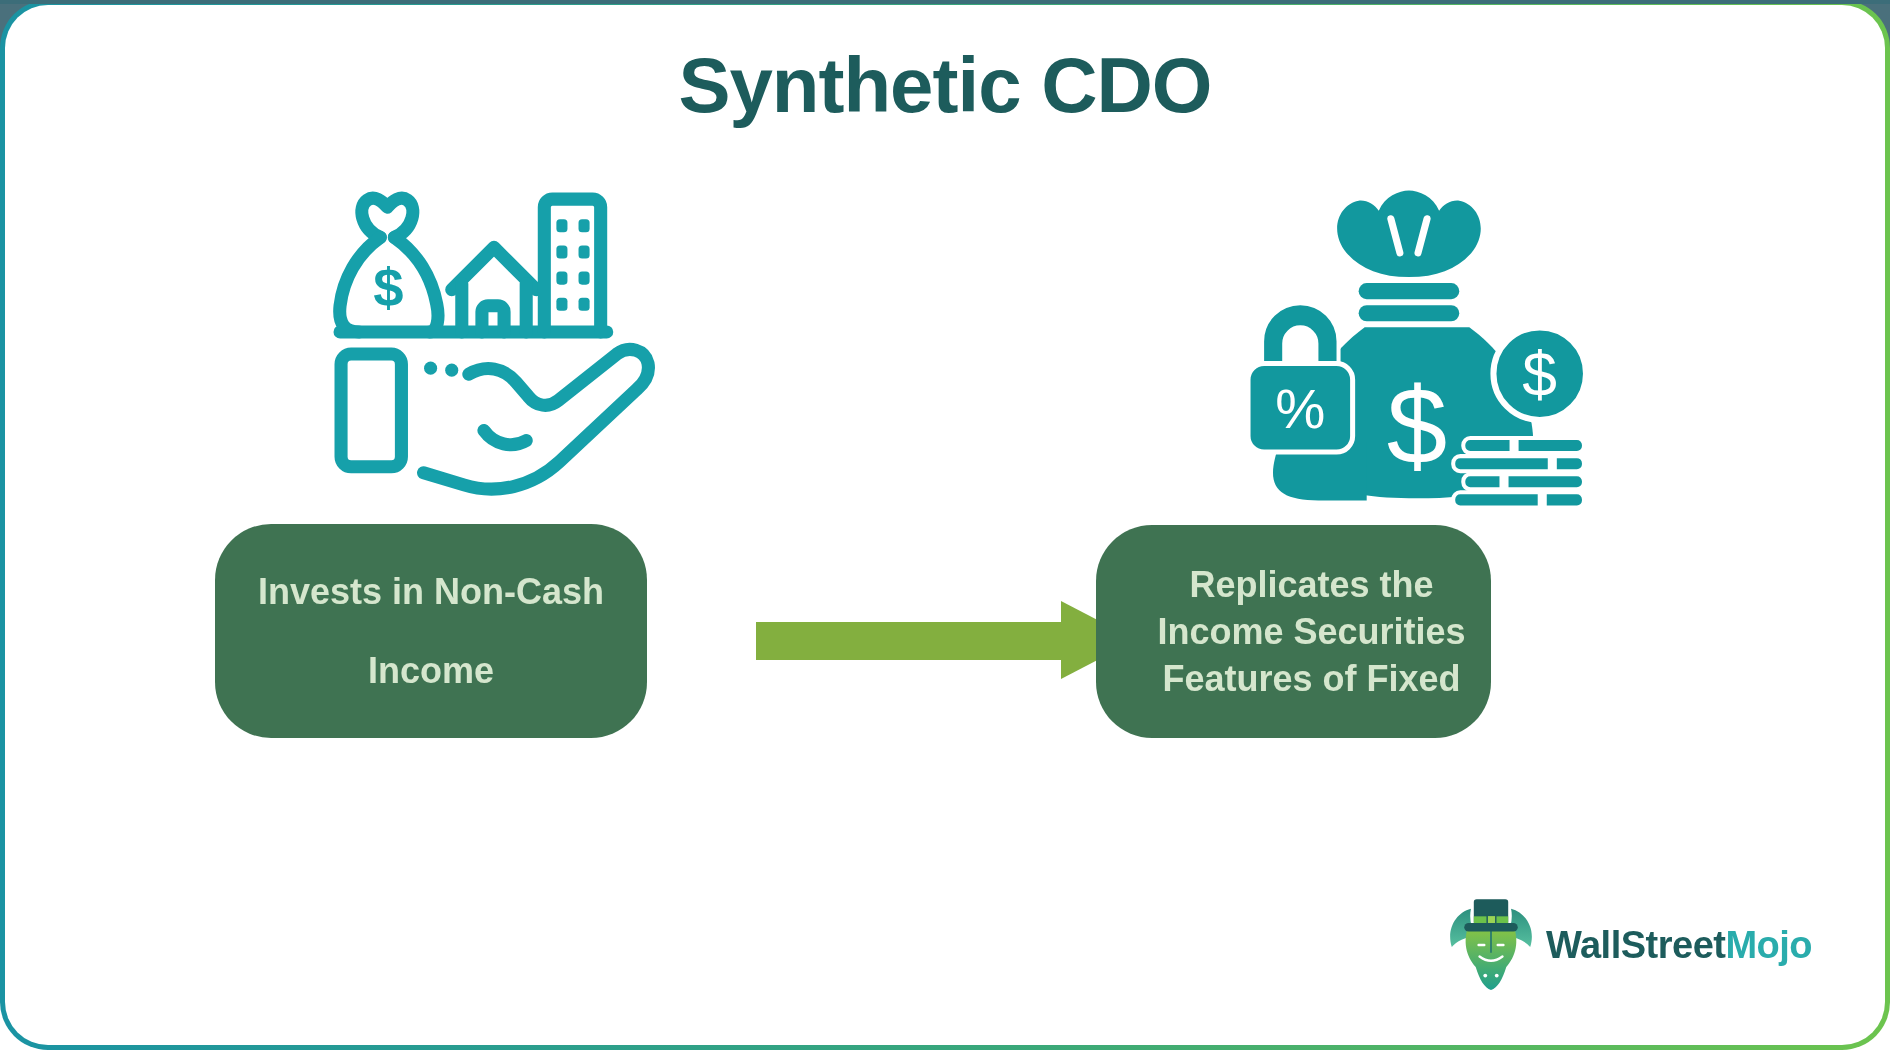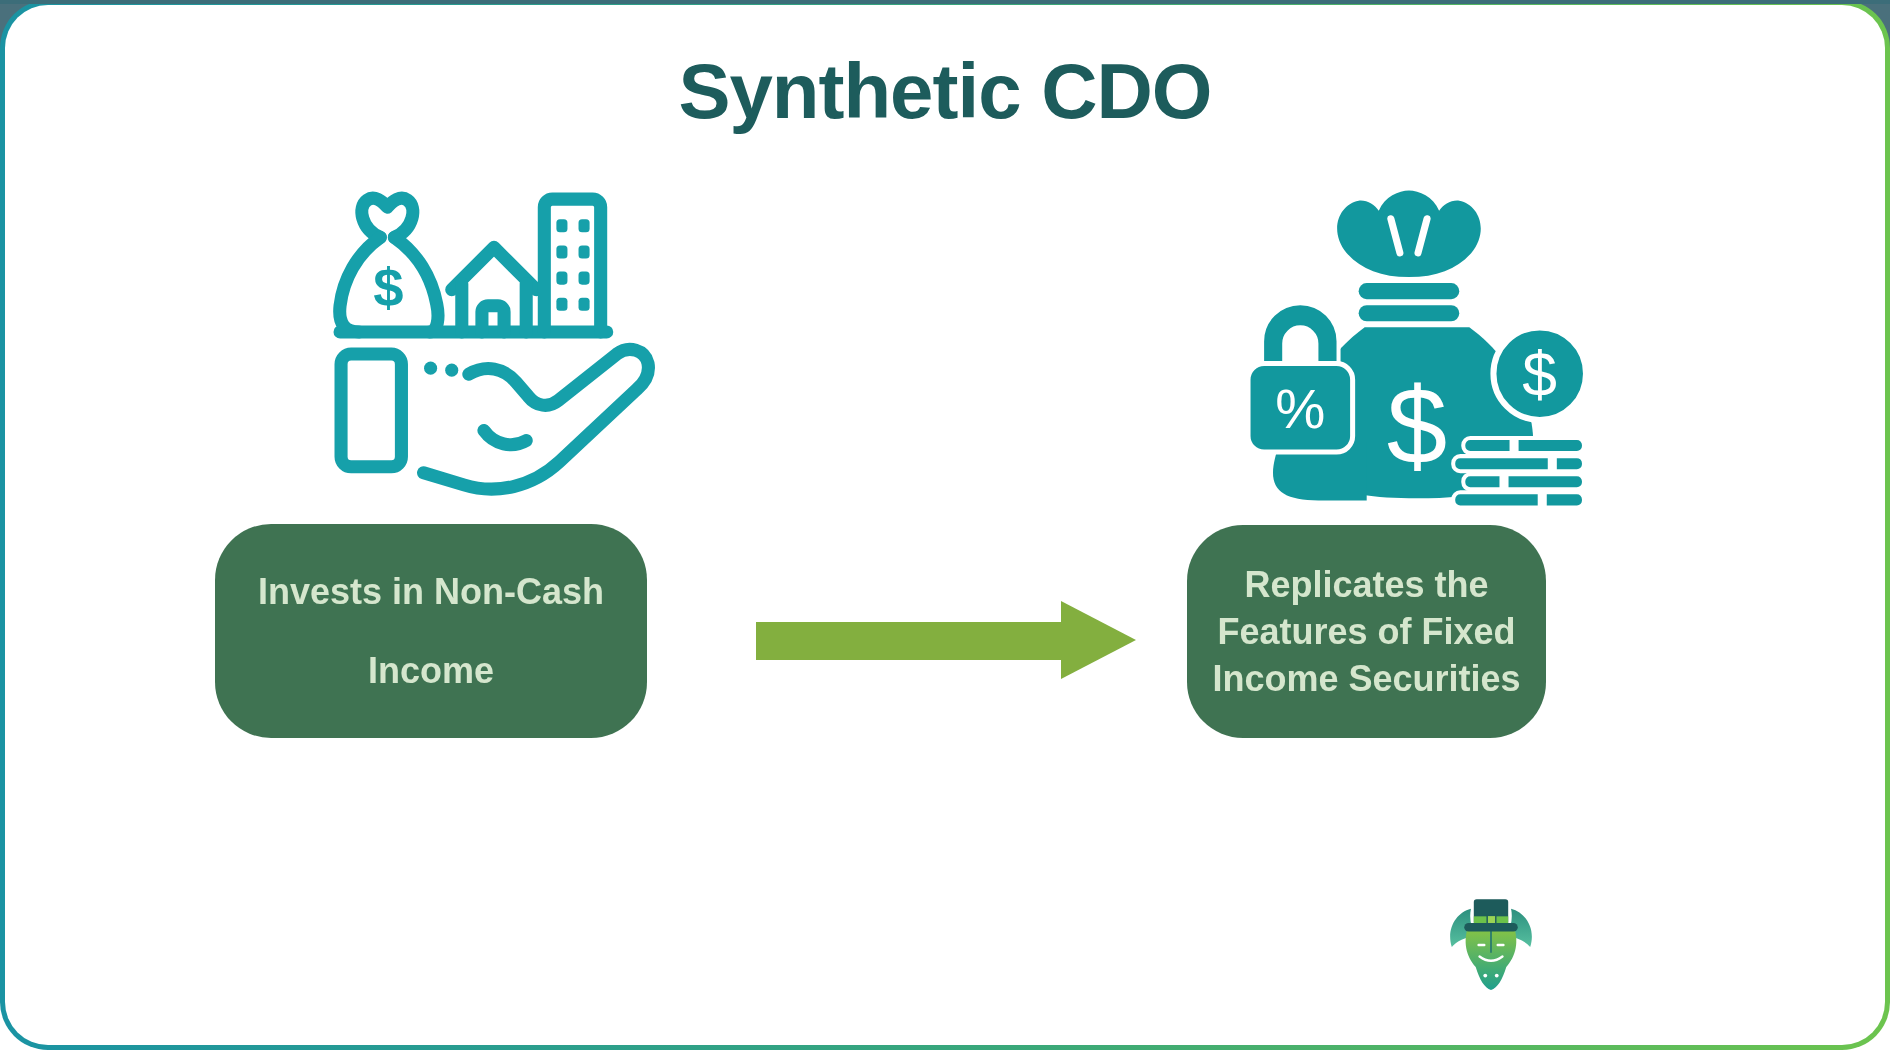--- a/index.html
+++ b/index.html
@@ -13,33 +13,33 @@
   .corner-patch.right{right:0;}
   .top-edge{position:absolute;top:0;left:0;right:0;height:4px;background:#3c6d79;z-index:3;}
   
   .card{
     position:absolute;inset:0;border-radius:48px;z-index:1;
     border:5px solid transparent;
     background:linear-gradient(#ffffff,#ffffff) padding-box,
                linear-gradient(90deg,#1a93a3 0%, #3aa878 55%, #6cc44e 100%) border-box;
   }
   .title{
-    position:absolute;top:34px;left:0;right:0;z-index:2;margin:16px;
+    position:absolute;top:34px;left:0;right:0;z-index:2;margin:10px;
     text-align:center;font-size:78px;line-height:82px;font-weight:800;
     color:#1d5c5c;letter-spacing:-1px;
   }
   .icon{position:absolute;z-index:2;}
   .icon-left{left:333px;top:183px;}
   .icon-right{left:1246px;top:190px;}
   .box{
     position:absolute;z-index:2;background:#3f7352;border-radius:56px;
     display:flex;flex-direction:column;align-items:center;justify-content:center;
   }
   .box-left{left:215px;top:524px;width:432px;height:214px;gap:32px;}
-  .box-right{left:1187px;top:525px;width:359px;height:213px;}
+  .box-right{left:1096px;top:525px;width:359px;height:213px;padding-left:36px;}
   .box .line{
     color:#d5e6cd;font-size:36px;line-height:47px;font-weight:700;
     text-align:center;white-space:nowrap;
   }
   .arrow{position:absolute;left:756px;top:601px;z-index:2;}
   .logo{
     position:absolute;left:1448px;top:893px;z-index:2;
     display:flex;align-items:center;gap:12px;
   }
   .logo-text{font-size:38px;font-weight:700;letter-spacing:-0.5px;white-space:nowrap;}
@@ -143,22 +143,22 @@
     <div class="line">Income</div>
   </div>
 
   <svg class="arrow" width="380" height="78" viewBox="0 0 380 78">
     <rect x="0" y="21" width="306" height="38" fill="#83af3f"></rect>
     <polygon points="305,0 380,39 305,78" fill="#83af3f"></polygon>
   </svg>
 
   <div class="box box-right">
     <div class="line">Replicates the</div>
+    <div class="line">Income Securities</div>
     <div class="line">Features of Fixed</div>
-    <div class="line">Income Securities</div>
   </div>
 
   <div class="logo">
     <svg width="86" height="104" viewBox="0 0 90 104">
       <defs>
         <linearGradient id="faceGrad" x1="0" y1="0" x2="0" y2="1">
           <stop offset="0" stop-color="#8ec63f"></stop>
             <stop offset="1" stop-color="#1f9f8d"></stop>
         </linearGradient>
         <linearGradient id="hornGrad" x1="0" y1="0" x2="0" y2="1">
@@ -175,15 +175,18 @@
       <rect x="41" y="21" width="9" height="10" fill="#9ad455" stroke="#1d5b5b" stroke-width="1.5"></rect>
       <rect x="17" y="29" width="56" height="9" rx="4.5" fill="#1d5b5b"></rect>
       <g stroke="#ffffff" stroke-width="2.5" fill="none" stroke-linecap="round">
         <path d="M33,64 Q45,73 57,64"></path>
         <path d="M32,52 h6"></path>
           <path d="M52,52 h6"></path>
       </g>
       <circle cx="39" cy="84" r="2" fill="#ffffff"></circle>
         <circle cx="51" cy="84" r="2" fill="#ffffff"></circle>
     </svg>
+    <div class="logo-text">
+      <span class="part1">WallStreet</span><span class="part2">Mojo</span>
+    </div>
   </div>
 
 </div>
 
 </body></html>

